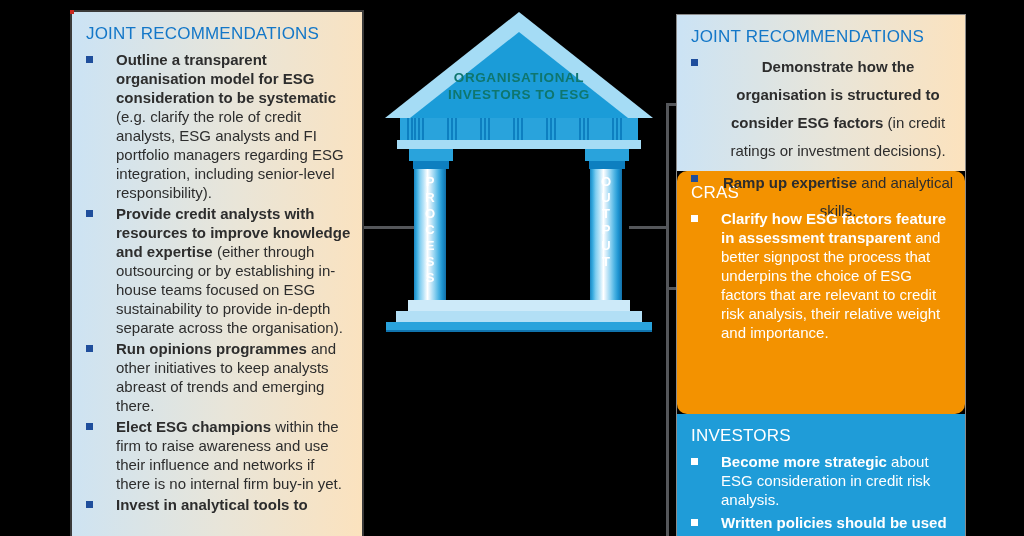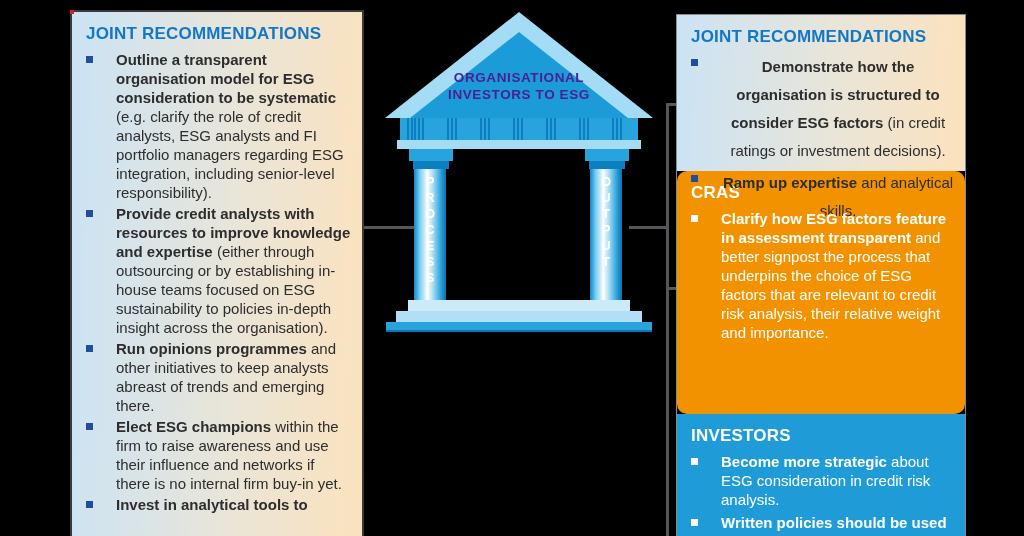--- a/index.html
+++ b/index.html
@@ -16,21 +16,21 @@
       border:1px solid #8a8a8a;}
   .corner-marker{position:absolute;left:-2px;top:-2px;width:4px;height:4px;
       background:var(--corner-marker,#c9281e);}
 
   .section{box-sizing:border-box;width:100%;}
   .section-joint{height:156px;
       background:linear-gradient(92deg,var(--panel-grad-start) 0%,#e9e5d8 55%,var(--panel-grad-end) 100%);}
   .section-cras{height:243px;background:var(--orange-section);border-radius:10px;}
   .section-investors{height:241px;background:var(--blue-section);}
 
-  .panel-header{font-size:17px;font-weight:bold;line-height:20px;
+  .panel-header{font-size:17px;font-weight:normal;line-height:20px;
       padding:12px 16px 6px 14px;letter-spacing:.2px;}
   .blue-header{color:var(--header-blue);}
   .white-header{color:#fff;}
 
   
   .bullets{padding-right:10px;}
   .bullet-item{position:relative;padding-left:44px;margin-bottom:2px;
       font-size:15px;line-height:19px;color:var(--body-text);}
   .section-joint .bullet-item{line-height:28px;margin-bottom:4px;text-align:center;}
   .section-cras .bullet-item,.section-investors .bullet-item{color:#fff;margin-bottom:4px;}
@@ -41,21 +41,21 @@
 
   
   .temple{position:absolute;left:385px;top:12px;width:268px;height:320px;}
   .pediment-outer{position:absolute;left:0;top:0;width:268px;height:106px;
       background:var(--temple-light);
       clip-path:polygon(50% 0,0 100%,100% 100%);}
   .pediment-inner{position:absolute;left:25px;top:20px;width:218px;height:86px;
       background:var(--temple-blue);
       clip-path:polygon(50% 0,0 100%,100% 100%);}
   .pediment-text{position:absolute;left:0;right:0;top:57px;text-align:center;
-      color:#4c1d95;font-weight:bold;font-size:13.5px;line-height:17px;letter-spacing:.6px;}
+      color:#0f766e;font-weight:bold;font-size:13.5px;line-height:17px;letter-spacing:.6px;}
   .frieze{position:absolute;left:15px;top:106px;width:238px;height:22px;
       background-color:var(--temple-mid);
       background-image:repeating-linear-gradient(90deg,
         var(--temple-dark) 0 2px,transparent 2px 4px,
         var(--temple-dark) 4px 6px,transparent 6px 8px,
         var(--temple-dark) 8px 10px,transparent 10px 33px);
       background-position:14px 0;}
   .frieze-lower{position:absolute;left:12px;top:128px;width:244px;height:9px;
       background:var(--temple-light);}
   .capital{position:absolute;height:12px;background:var(--temple-mid);}
@@ -88,21 +88,21 @@
 </head>
 <body>
 
 <div class="canvas">
 
   <div class="panel left-panel">
     <div class="corner-marker"></div>
     <div class="panel-header blue-header">JOINT RECOMMENDATIONS</div>
     <div class="bullets">
         <div class="bullet-item"><span class="bullet-marker"></span><span><span class="b">Outline a transparent organisation model for ESG consideration to be systematic</span><span> (e.g. clarify the role of credit analysts, ESG analysts and FI portfolio managers regarding ESG integration, including senior-level responsibility).</span></span></div>
-        <div class="bullet-item"><span class="bullet-marker"></span><span><span class="b">Provide credit analysts with resources to improve knowledge and expertise</span><span> (either through outsourcing or by establishing in-house teams focused on ESG sustainability to policies in-depth insight across the organisation).</span></span></div>
+        <div class="bullet-item"><span class="bullet-marker"></span><span><span class="b">Provide credit analysts with resources to improve knowledge and expertise</span><span> (either through outsourcing or by establishing in-house teams focused on ESG sustainability to provide in-depth separate across the organisation).</span></span></div>
         <div class="bullet-item"><span class="bullet-marker"></span><span><span class="b">Run opinions programmes</span><span> and other initiatives to keep analysts abreast of trends and emerging there.</span></span></div>
         <div class="bullet-item"><span class="bullet-marker"></span><span><span class="b">Elect ESG champions</span><span> within the firm to raise awareness and use their influence and networks if there is no internal firm buy-in yet.</span></span></div>
         <div class="bullet-item"><span class="bullet-marker"></span><span><span class="b">Invest in analytical tools to</span></span></div>
       </div>
   </div>
 
   <div class="temple">
     <div class="pediment-outer">
       <div class="pediment-inner"></div>
       <div class="pediment-text">

